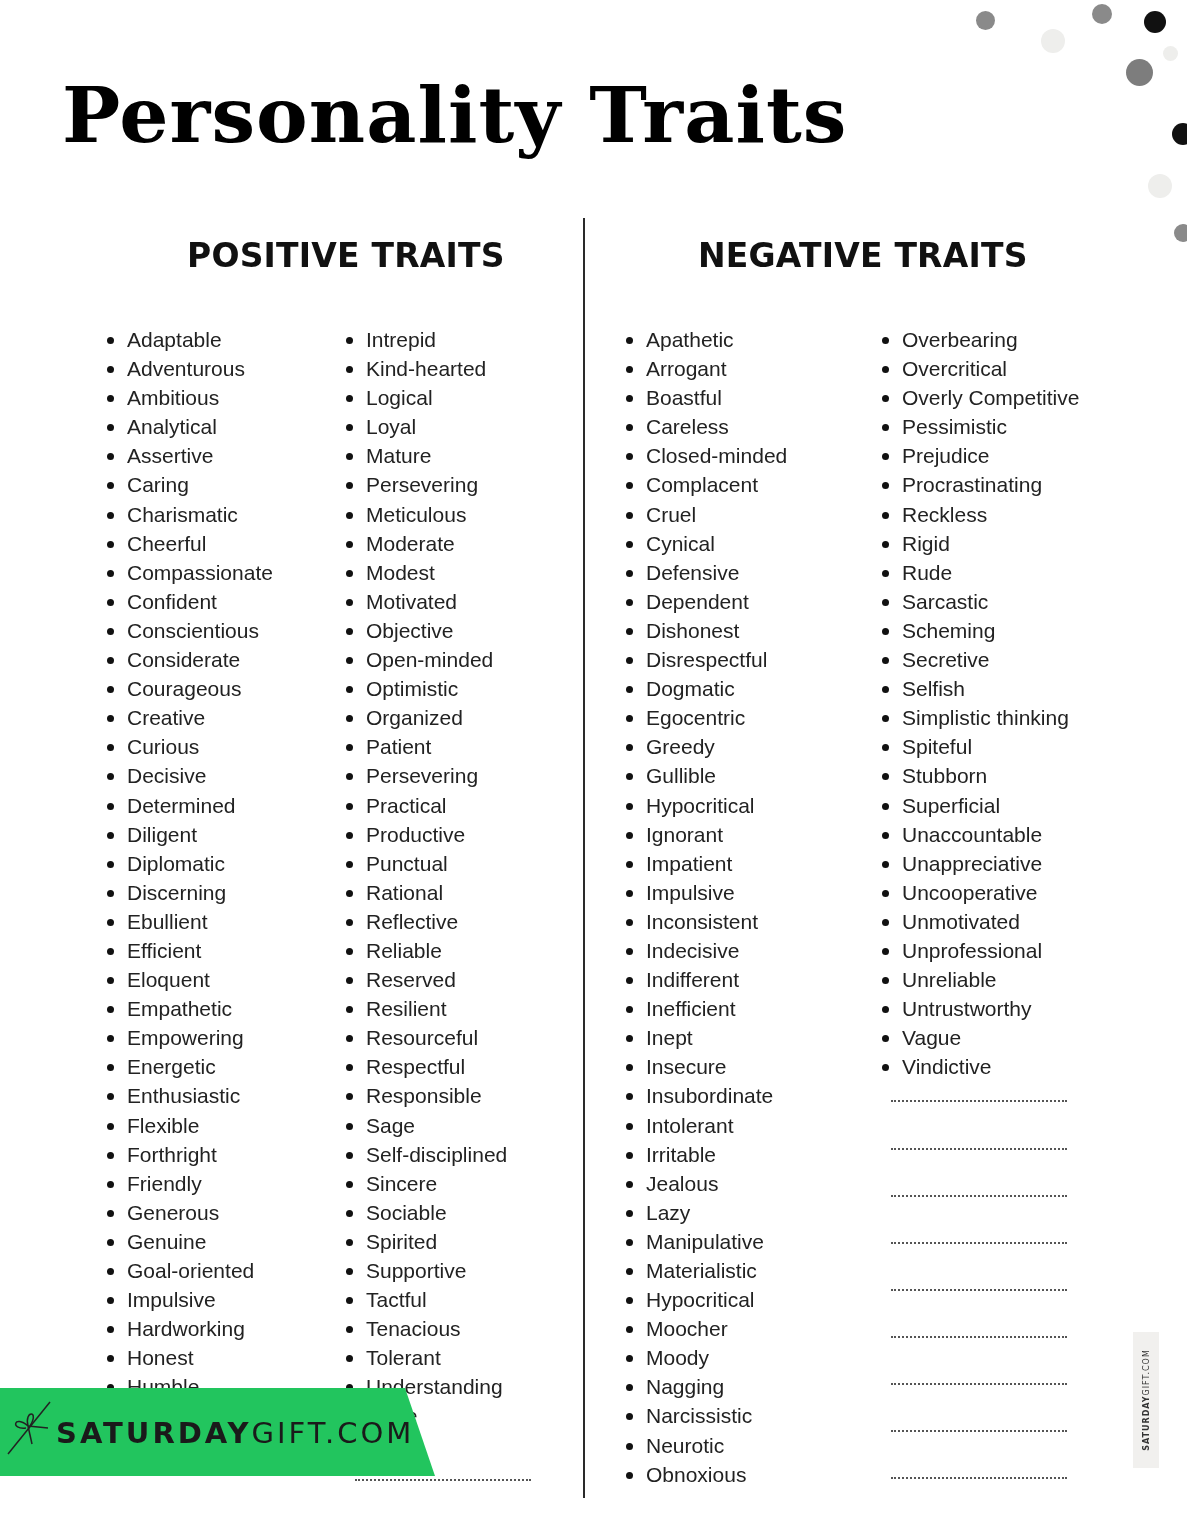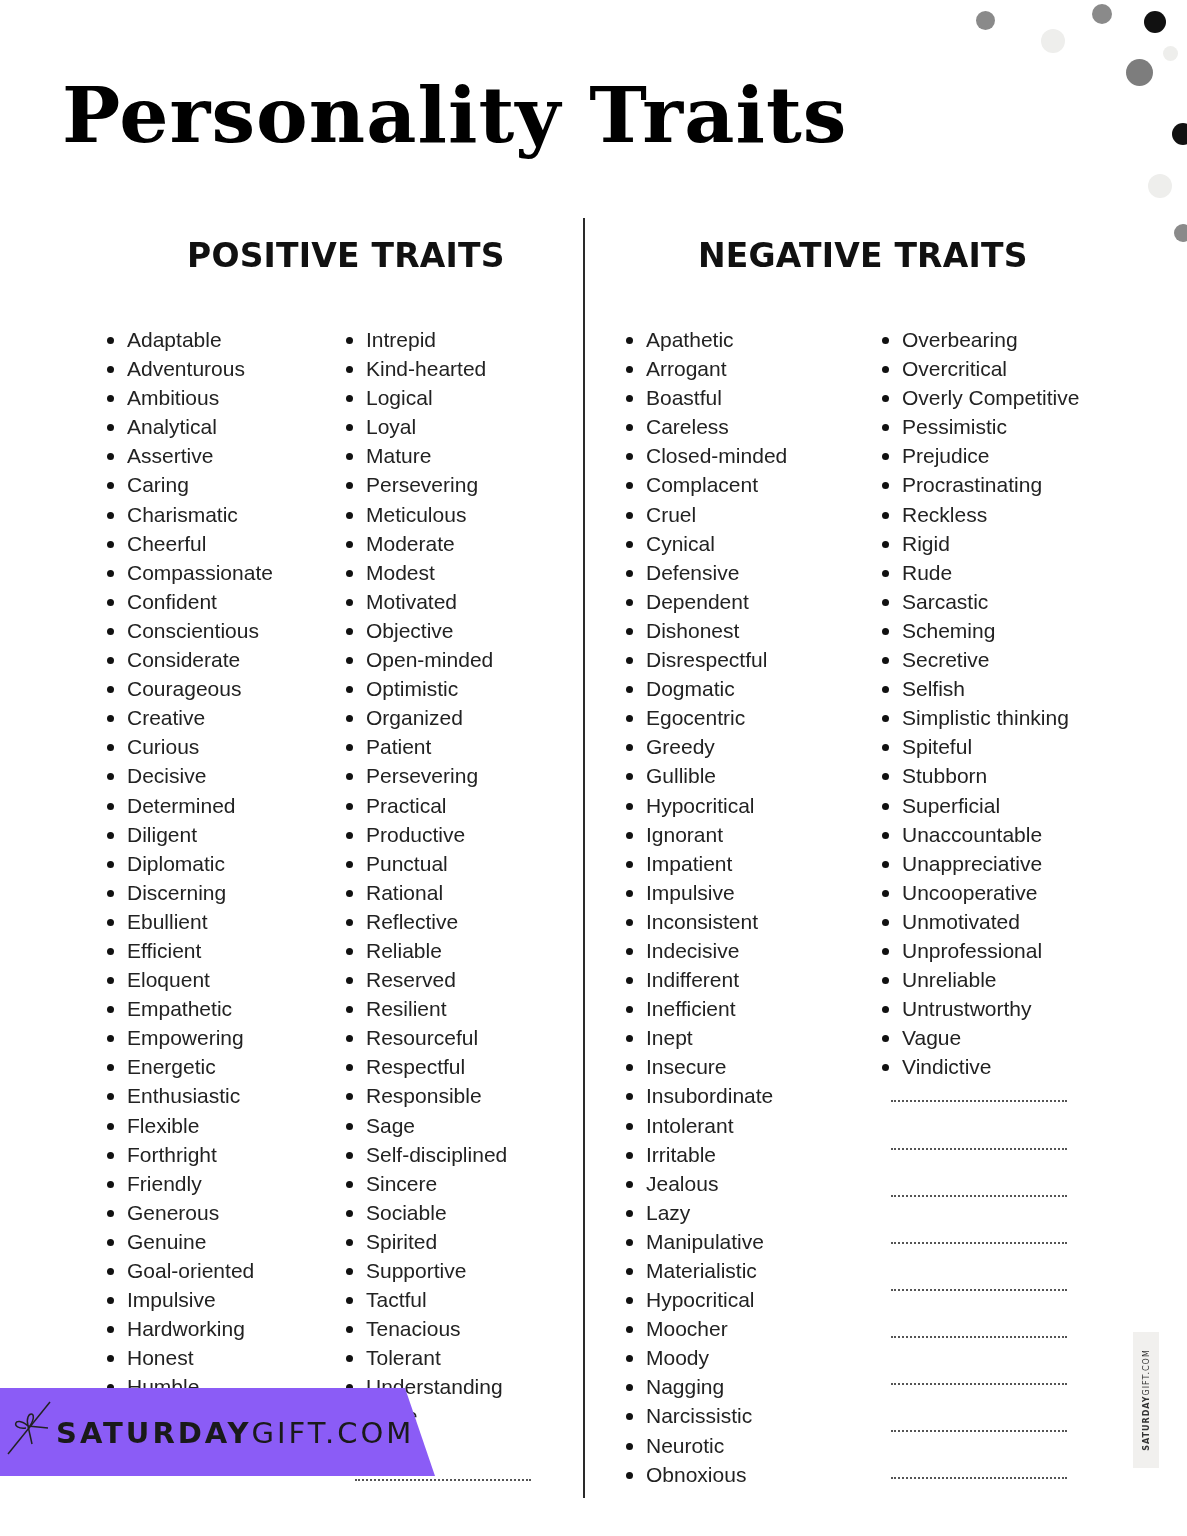--- a/index.html
+++ b/index.html
@@ -7,21 +7,21 @@
   .title { position:absolute; left:62px; top:78px; font-family:"DejaVu Serif", serif; font-weight:bold; font-size:76px; letter-spacing:1px; color:#000; line-height:1; transform:scaleX(1.02); transform-origin:left; }
   .sec-head { position:absolute; top:236px; font-family:"DejaVu Sans", sans-serif; font-weight:bold; font-size:33px; color:#111; letter-spacing:0.2px; }
   .divider { position:absolute; left:583px; top:218px; width:2px; height:1280px; background:#2a2a2a; }
   .col { position:absolute; top:318px; margin:7px; padding:0; list-style:none; }
   .col li { height:29.1px; line-height:29.1px; font-size:21px; white-space:nowrap; position:relative; padding-left:23px; color:#222; }
   .col li .dot { position:absolute; left:3px; top:12px; width:7px; height:7px; border-radius:50%; background:#111; }
   .col li.blank { padding-left:0; }
   .dots-line { display:block; width:176px; height:1px; margin-top:18px; border-bottom:2px dotted #555; }
   .col li.blank .dots-line { margin-left:0; }
   .confetti { position:absolute; border-radius:50%; }
-  .brand { position:absolute; left:0; top:1388px; width:435px; height:88px; background:#8b5cf6; clip-path:polygon(0 0, 405px 0, 435px 88px, 0 88px); }
+  .brand { position:absolute; left:0; top:1388px; width:435px; height:88px; background:#22c55e; clip-path:polygon(0 0, 405px 0, 435px 88px, 0 88px); }
   .brand-text { position:absolute; left:56px; top:28px; font-size:29px; letter-spacing:3px; color:#1a1a1a; font-family:"DejaVu Sans", sans-serif; }
   .brand-text b { font-weight:bold; }
   .brand-text span.thin { font-weight:normal; }
   .brand-icon { position:absolute; left:4px; top:8px; }
   .side-brand { position:absolute; left:1133px; top:1332px; width:26px; height:136px; background:#f1f0ee; }
   .side-brand-text { position:absolute; left:50%; top:50%; transform:translate(-50%,-50%) rotate(-90deg); font-size:8px; letter-spacing:1px; white-space:nowrap; color:#333; font-family:"DejaVu Sans", sans-serif; }
 </style>
 </head>
 <body>
 

